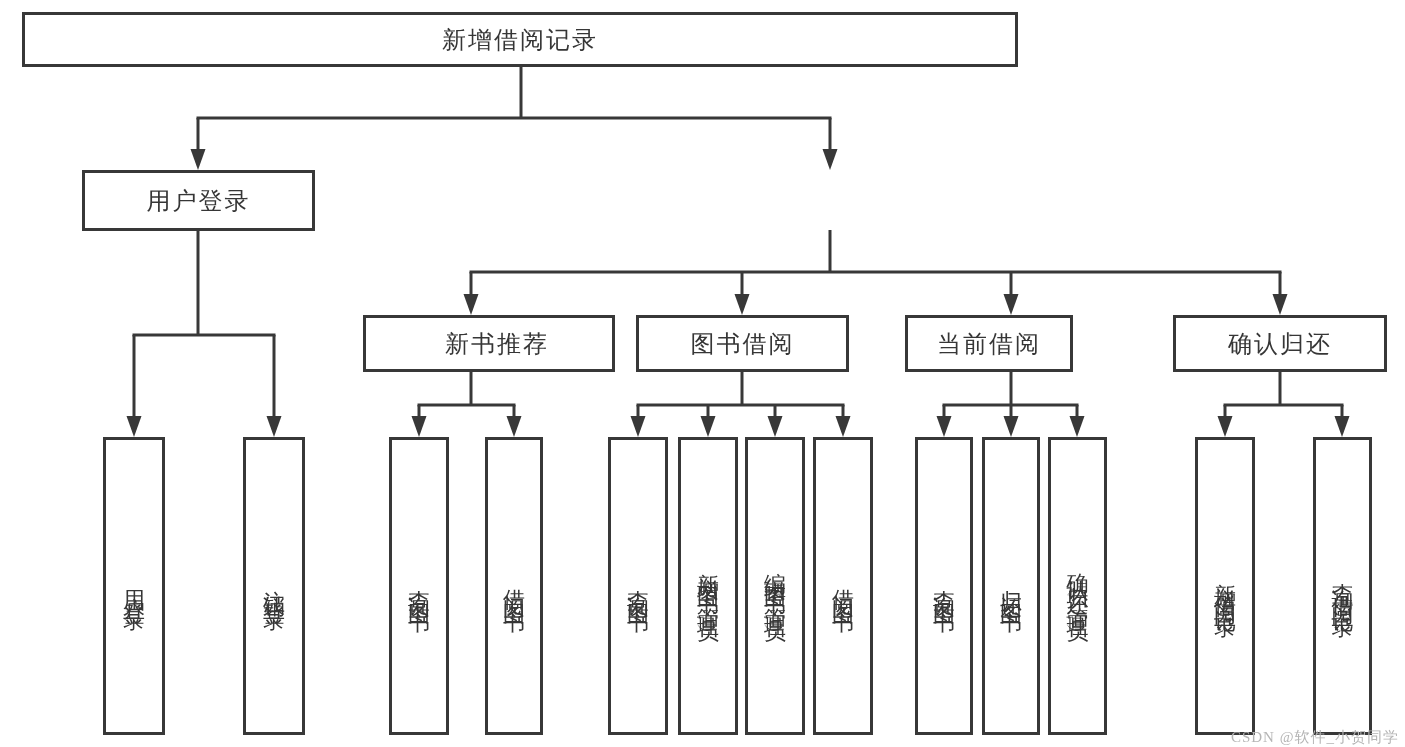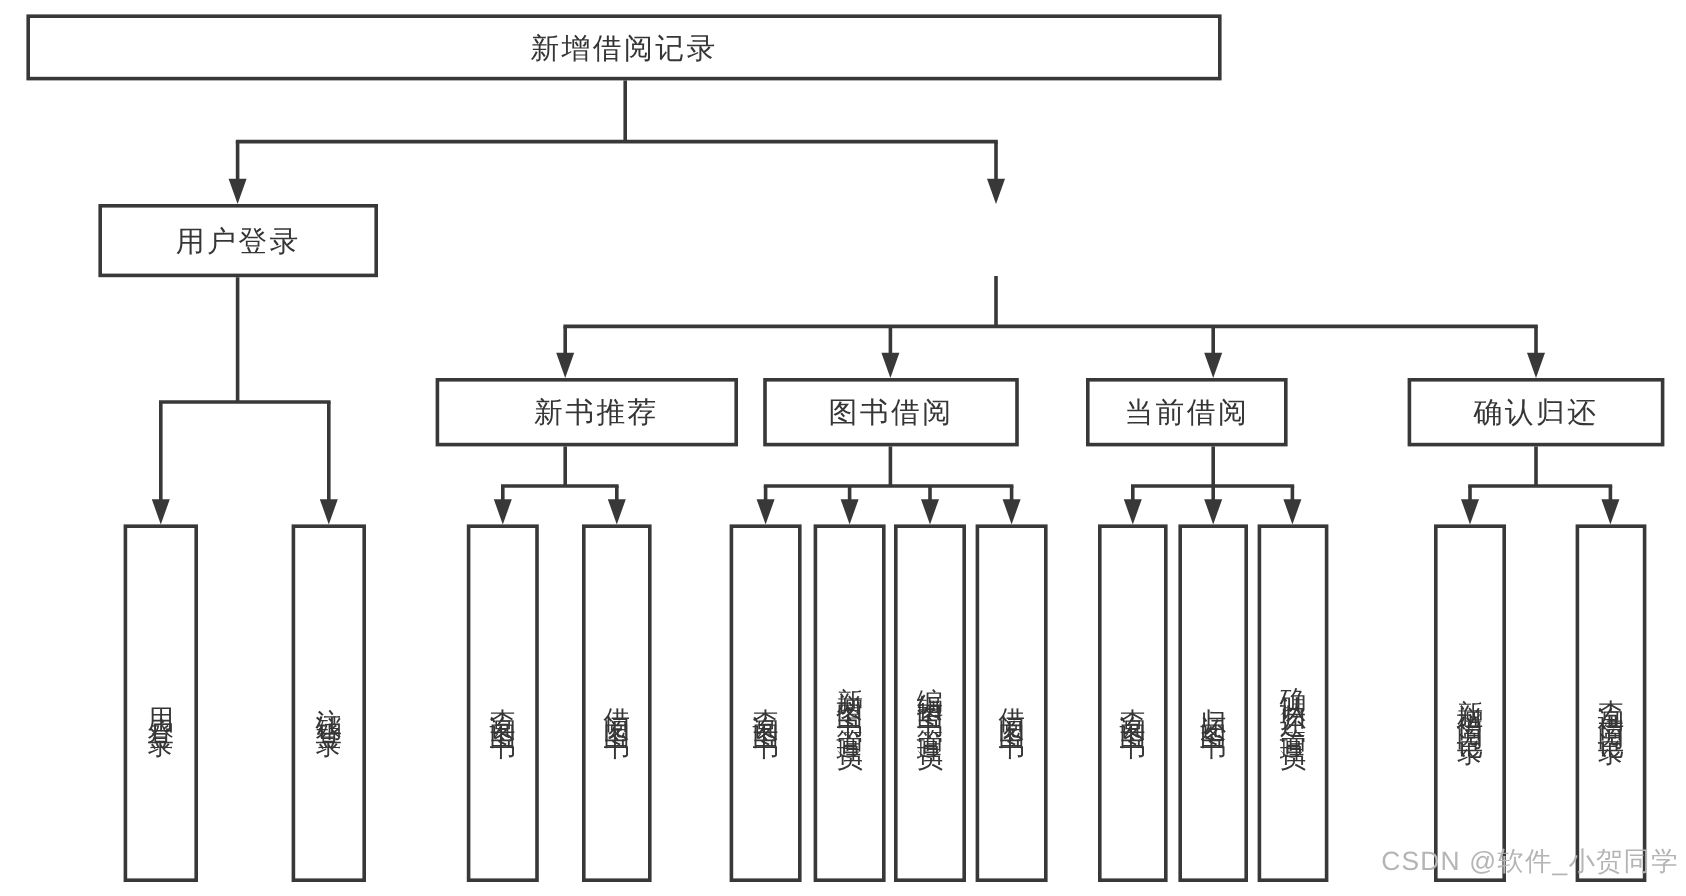--- a/index.html
+++ b/index.html
@@ -14,22 +14,22 @@
     border:3px solid var(--line);
     display:flex;align-items:center;justify-content:center;
     color:var(--text);z-index:2;
   }
   .hbox span{font-size:24px;letter-spacing:2px;white-space:nowrap;}
   .vbox span{
     writing-mode:vertical-rl;text-orientation:mixed;
     font-size:22px;letter-spacing:7px;line-height:1;
   }
   .watermark{
-    position:absolute;right:6px;bottom:14px;z-index:5;
-    color:var(--wm);font-size:22px;letter-spacing:1px;white-space:nowrap;
+    position:absolute;right:6px;bottom:0;z-index:5;
+    color:var(--wm);font-size:15px;letter-spacing:1px;white-space:nowrap;font-family:Liberation Serif, serif;
   }
 </style>
 </head>
 <body>
 
 <div class="canvas">
 
   <svg class="connectors" viewBox="0 0 1405 747" fill="none" stroke="currentColor" stroke-width="3">
 
     <g>

